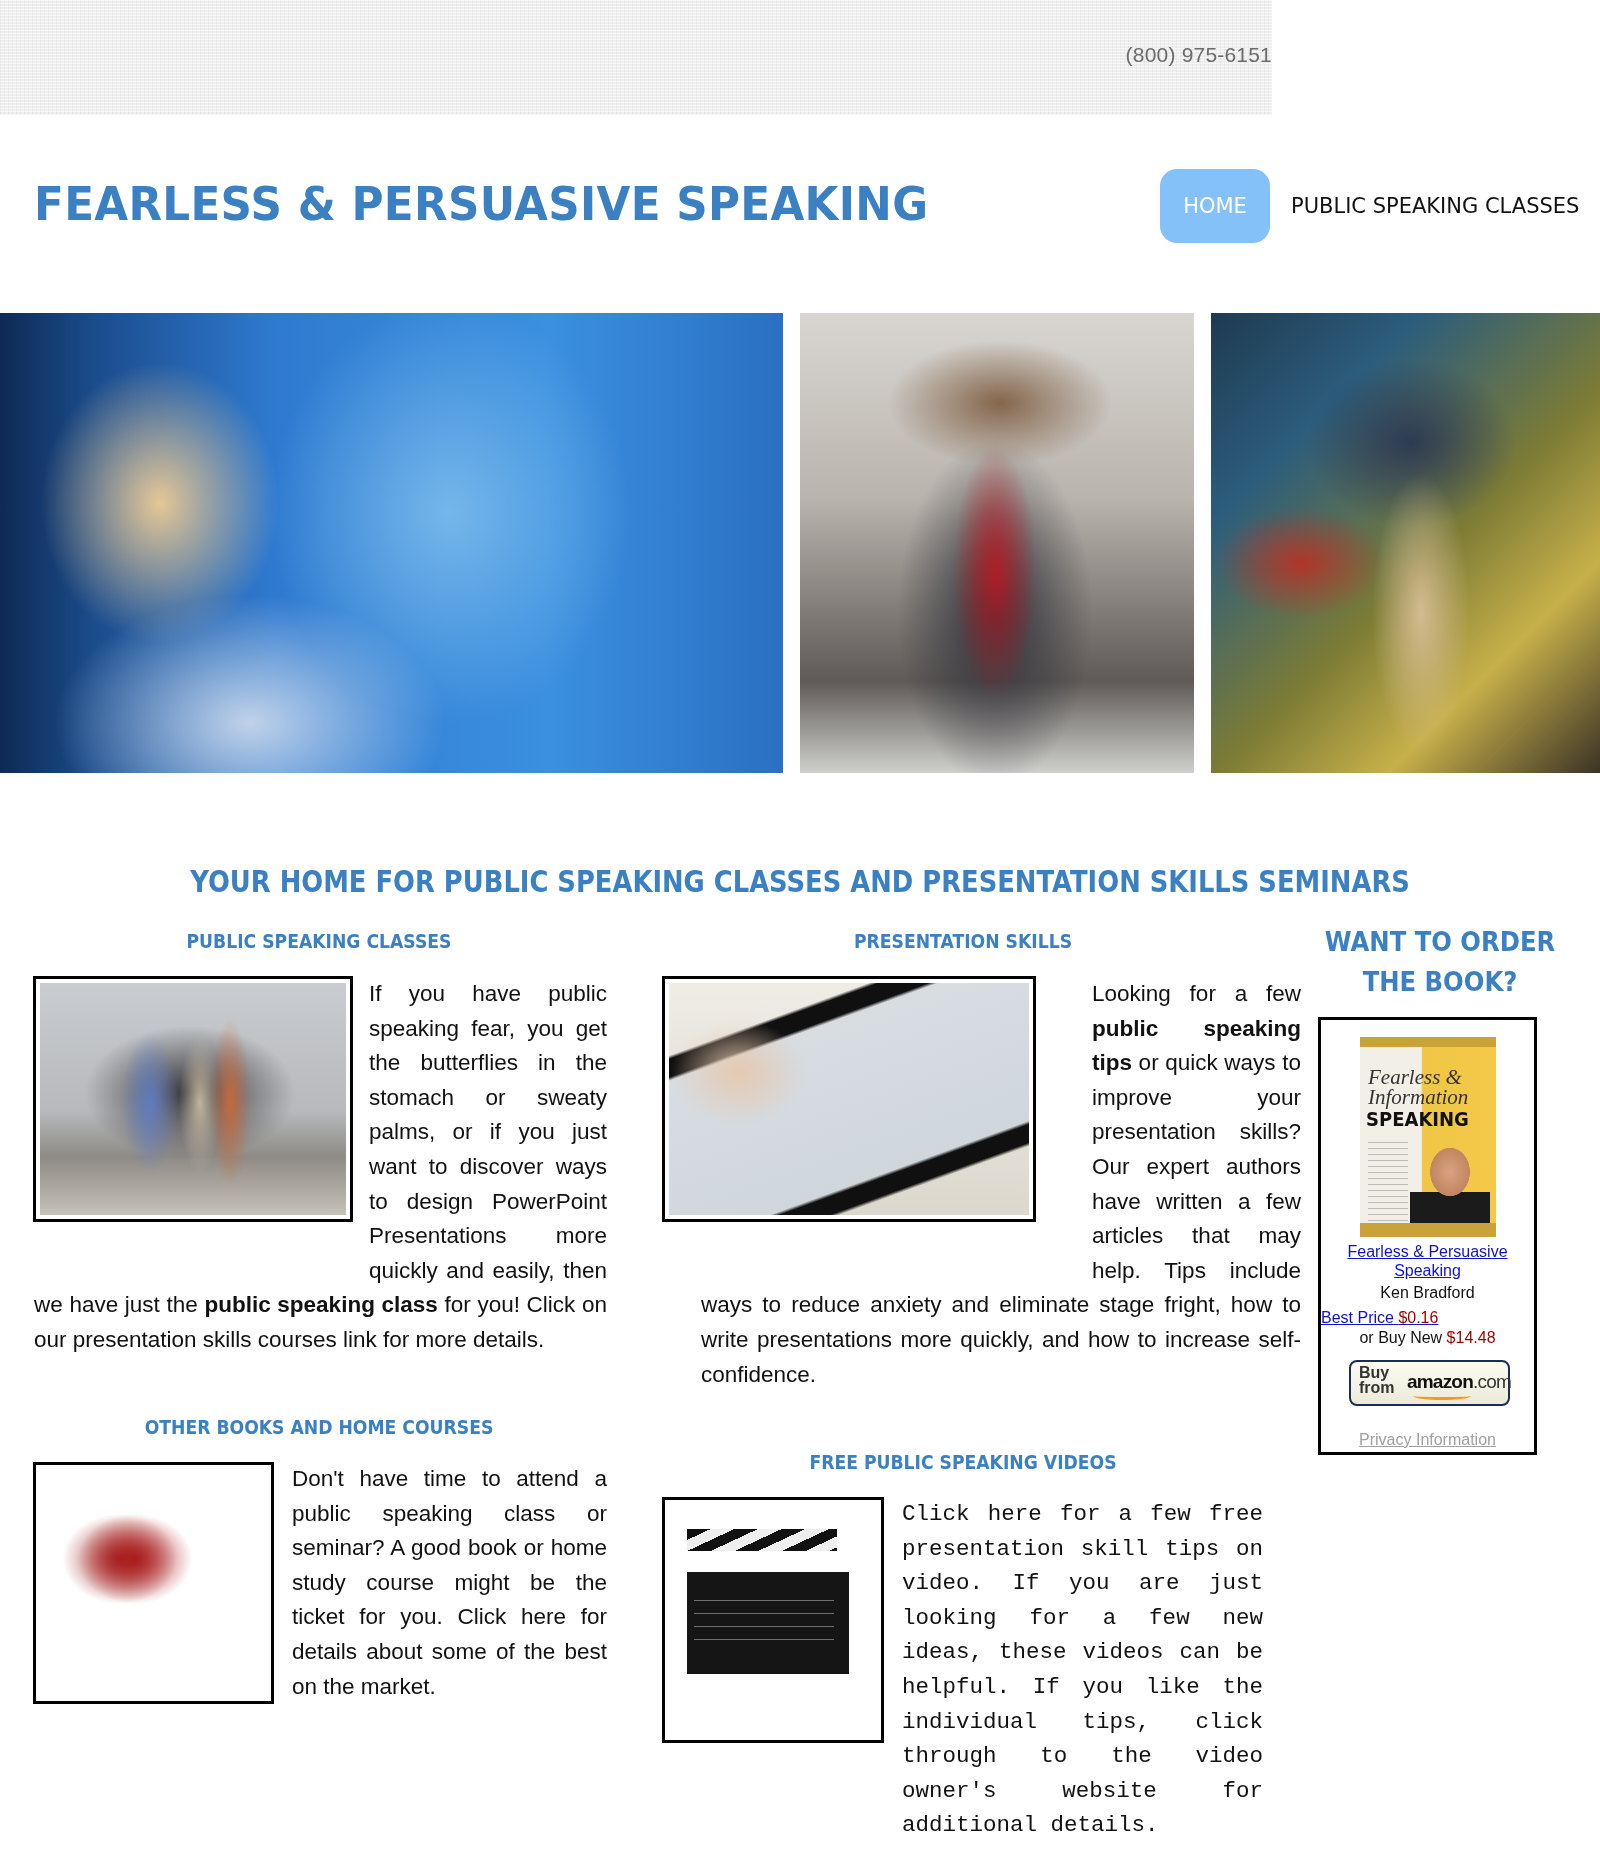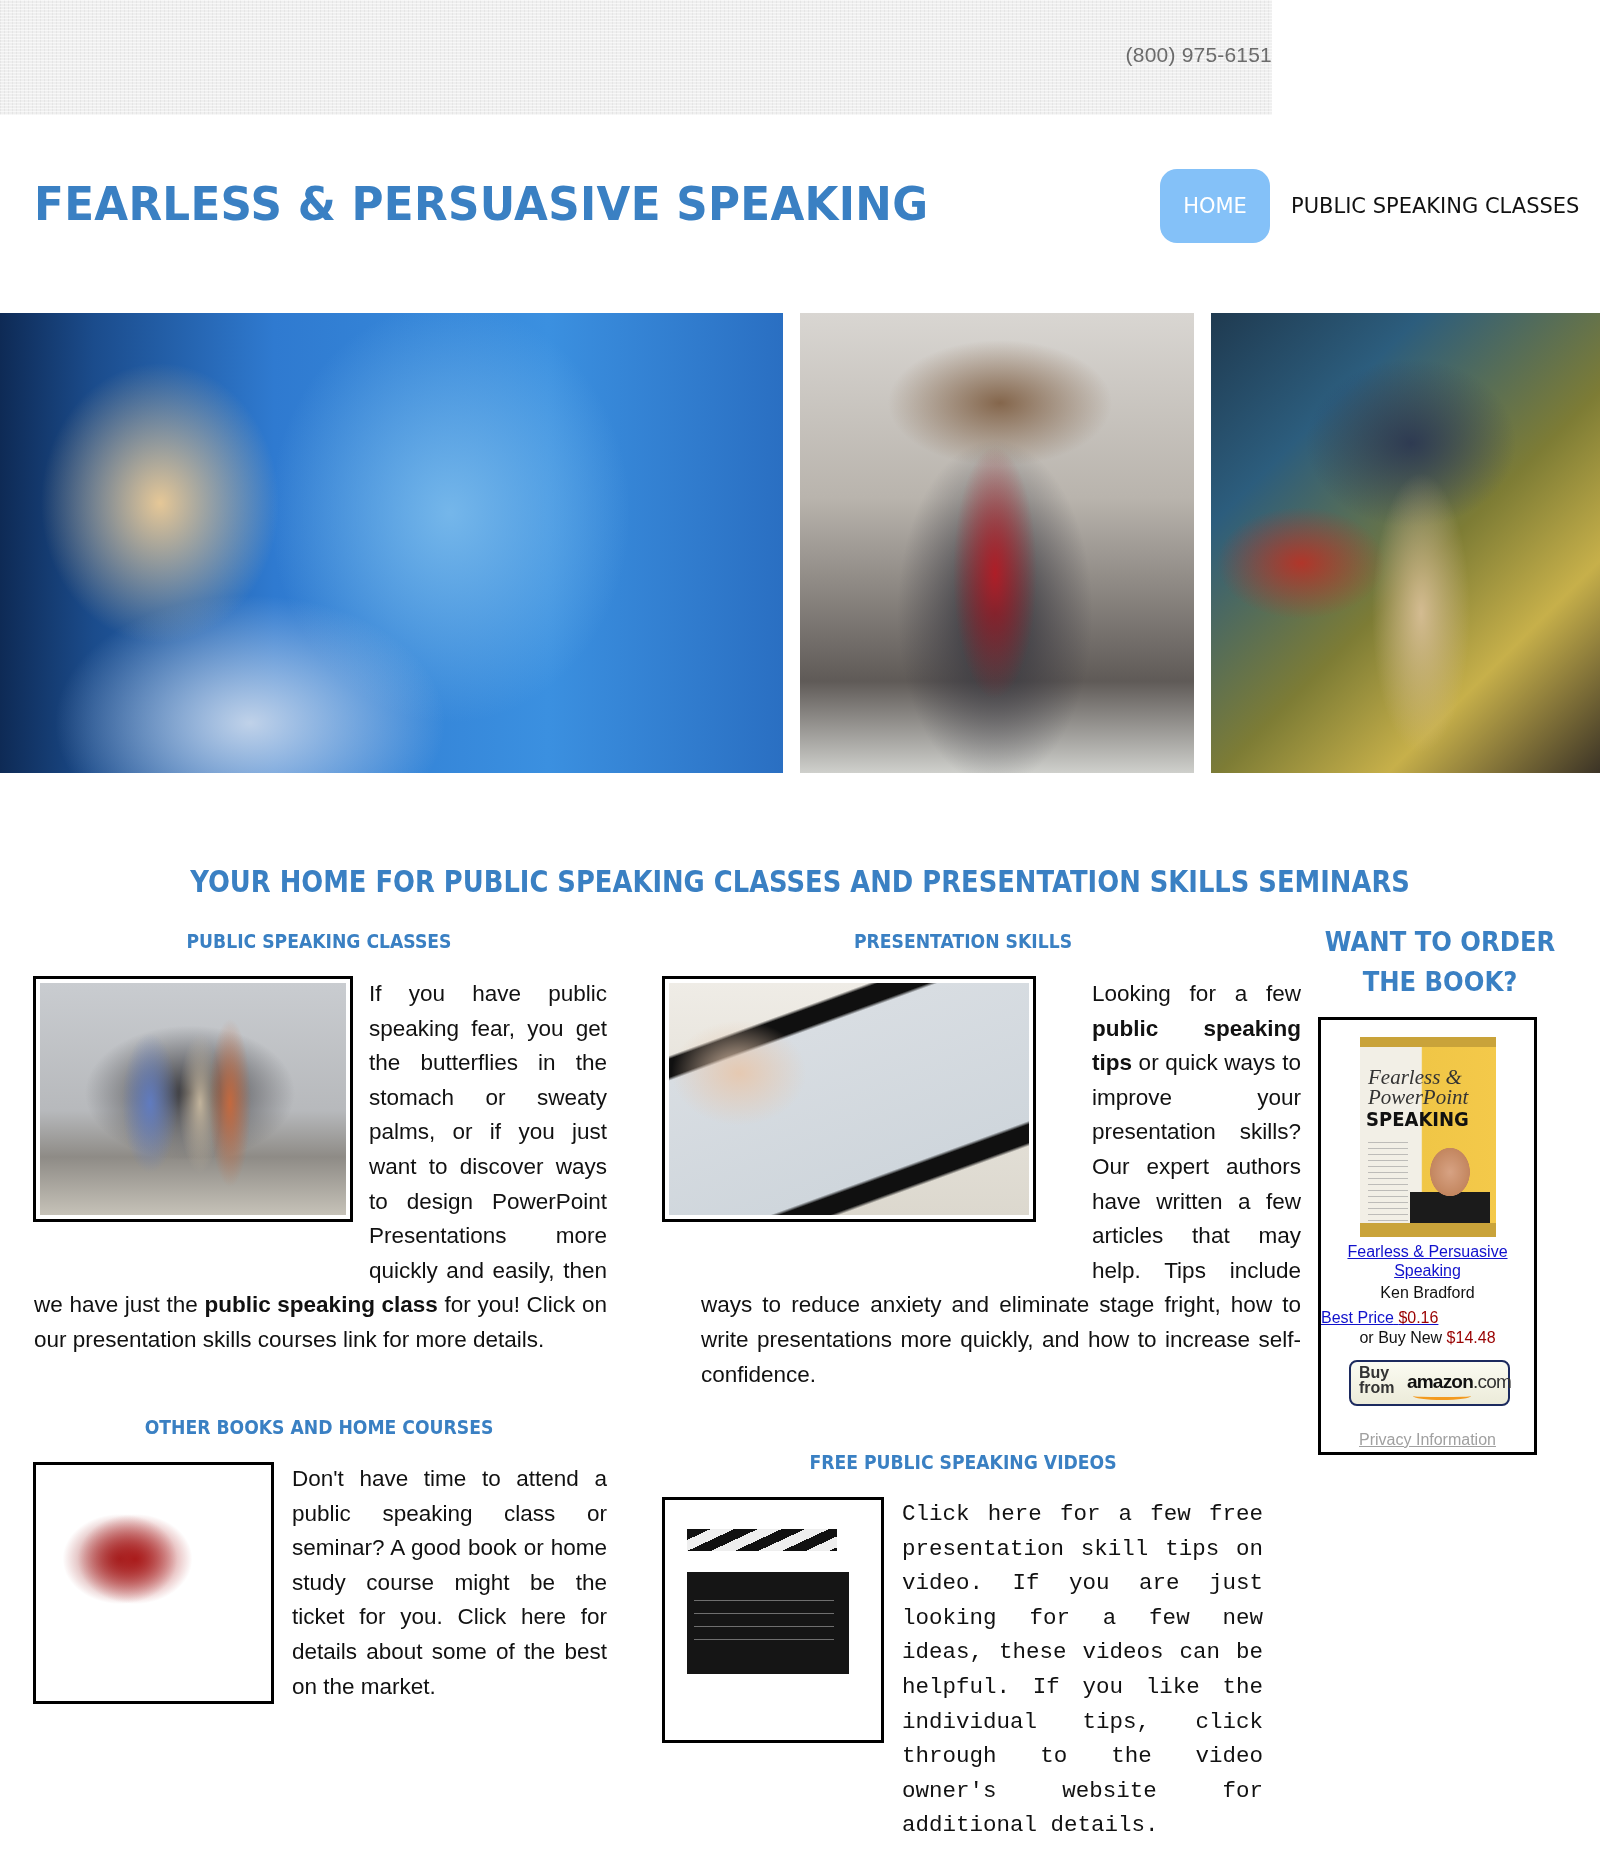--- a/index.html
+++ b/index.html
@@ -198,21 +198,21 @@
 <div class="thumb" style="left:662px; top:1497px; width:222px; height:246px;">
   <div class="thumb-inner art-clapper"></div>
 </div>
 <div class="para" style="left:902px; top:1497px; width:361px;font-family:Liberation Mono, monospace;">Click here for a few free presentation skill tips on video.  If you are just looking for a few new ideas, these videos can be helpful.  If you like the individual tips, click through to the video owner's website for additional details.</div>
 
 <h2 class="side-heading">WANT TO ORDER THE BOOK?</h2>
 <div class="amzn">
   <div class="book-cover">
     <div class="bc-t1">
       <span>Fearless &amp;</span><br>
-      <span>PowerPoint</span>
+      <span>Information</span>
     </div>
     <div class="bc-t2">SPEAKING</div>
     <div class="bc-lines"></div>
     <div class="bc-face"></div>
   </div>
   <div class="amzn-title">Fearless &amp; Persuasive Speaking</div>
   <div class="amzn-author">Ken Bradford</div>
   <div class="amzn-price">
     <a><span>Best Price</span> <span class="p">$0.16</span></a>
   </div>

